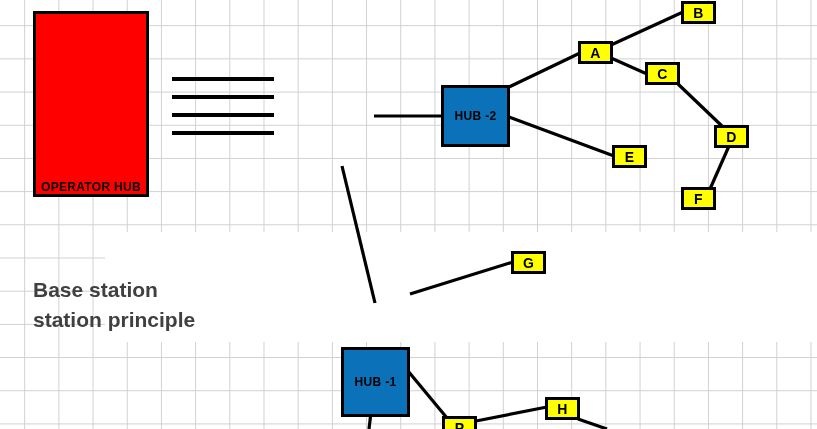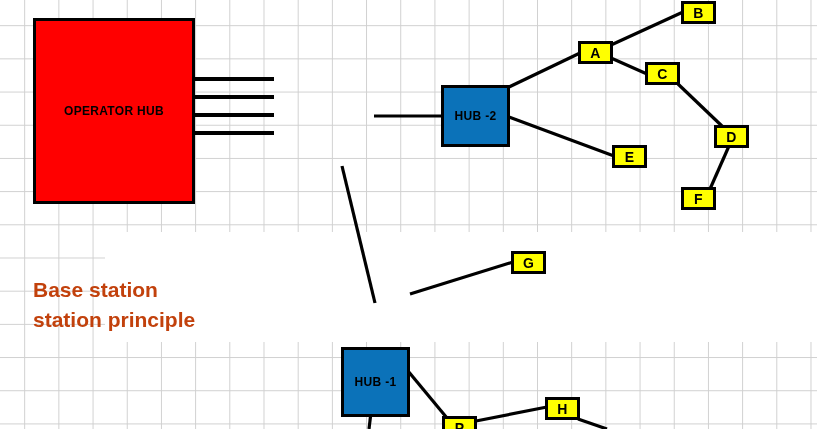--- a/index.html
+++ b/index.html
@@ -61,21 +61,21 @@
   .node.small-label { font-size: 14px; }
 
   
   #title-text {
     position: absolute;
     left: 33px;
     top: 275px;
     font-size: 21px;
     font-weight: bold;
     line-height: 1.45;
-    color: #c2410c;
+    color: #404040;
     white-space: pre;
     user-select: none;
   }
 </style>
 </head>
 <body>
 
 <div id="canvas">
 
   <div id="grid"></div>
@@ -99,21 +99,21 @@
       <line x1="678" y1="84" x2="723" y2="127"></line>
       <line x1="729" y1="146" x2="710" y2="189"></line>
       <line x1="410" y1="294" x2="513" y2="262"></line>
       <line x1="408" y1="371" x2="447" y2="418"></line>
       <line x1="376" y1="371" x2="369" y2="429"></line>
       <line x1="476" y1="421" x2="547" y2="407"></line>
       <line x1="578" y1="419" x2="607" y2="429"></line>
     </g>
   </svg>
 
-  <div class="node red hub-label" style="left:33px; top:18px; width:162px; height:186px;">
+  <div class="node red hub-label" style="left:33px; top:11px; width:116px; height:186px;align-items:flex-end;">
     <span>OPERATOR HUB</span>
   </div>
 
 
   <div class="node blue hub-label" style="left:441px; top:85px; width:69px; height:62px;">
     <span>HUB -2</span>
   </div>
 
   <div class="node blue hub-label" style="left:341px; top:302px; width:69px; height:70px;margin-top:45px;">
     <span>HUB -1</span>

